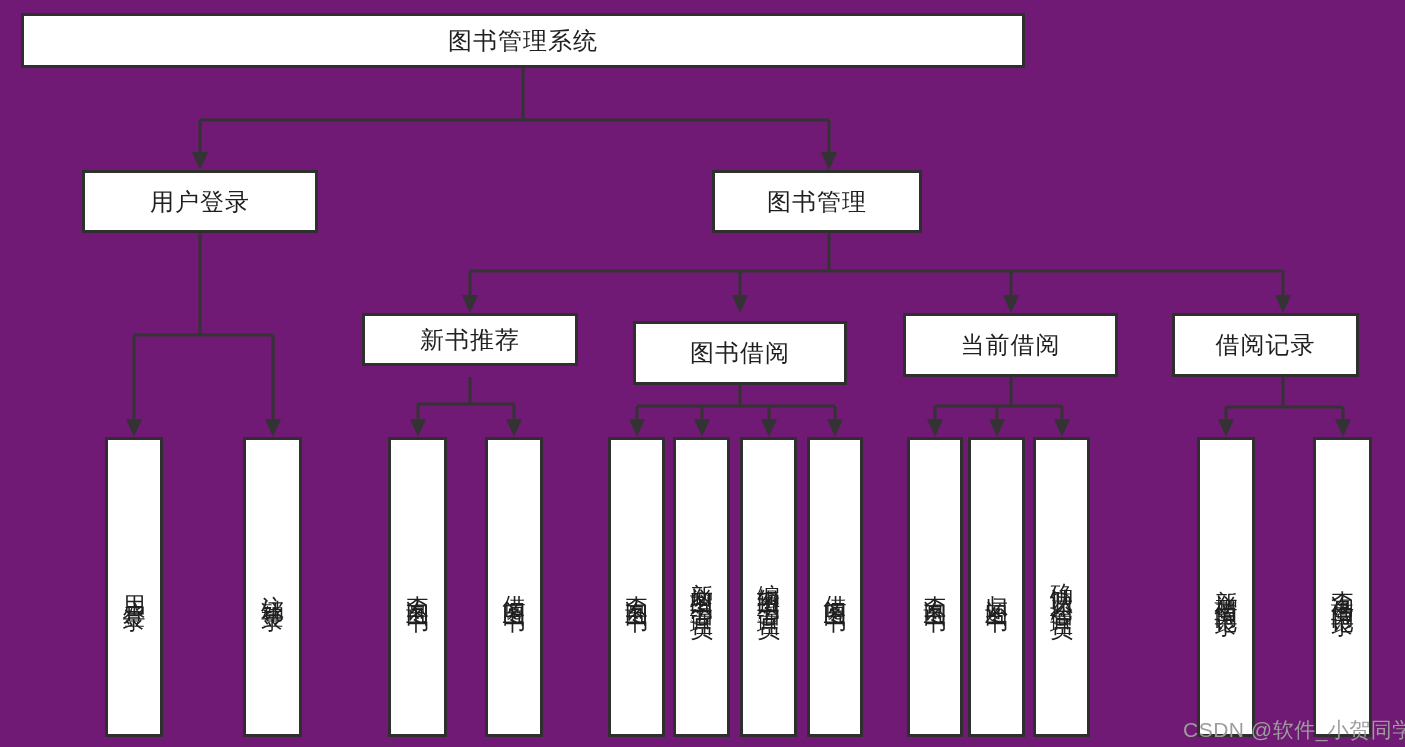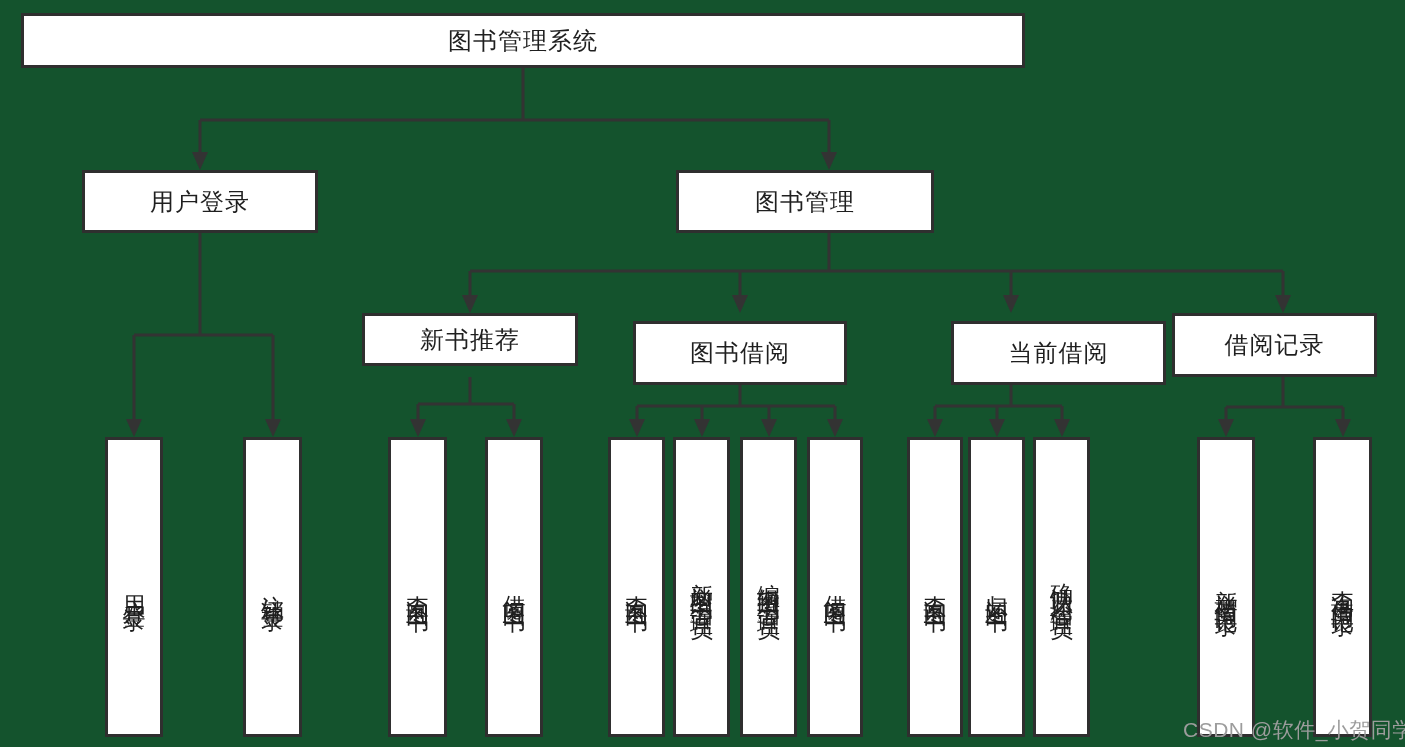--- a/index.html
+++ b/index.html
@@ -3,21 +3,21 @@
 <meta charset="utf-8">
 <style>
   * { margin: 0; padding: 0; box-sizing: border-box; }
   html, body { background: #ffffff; }
   body { font-family: "Liberation Sans", "DejaVu Sans", sans-serif; }
 
   .canvas {
     position: relative;
     width: 1405px;
     height: 747px;
-    background: #14532d;
+    background: #701a75;
     overflow: hidden;
   }
 
   .connectors {
     position: absolute;
     left: 0; top: 0;
     width: 1405px; height: 747px;
     z-index: 0;
   }
 
@@ -105,34 +105,34 @@
     </g>
   </svg>
 
   <div class="node node-h" style="left:21px; top:13px; width:1004px; height:55px;">
     <span>图书管理系统</span>
   </div>
 
   <div class="node node-h" style="left:82px; top:170px; width:236px; height:63px;">
     <span>用户登录</span>
   </div>
-  <div class="node node-h" style="left:676px; top:170px; width:258px; height:63px;">
+  <div class="node node-h" style="left:712px; top:170px; width:210px; height:63px;">
     <span>图书管理</span>
   </div>
 
   <div class="node node-h" style="left:362px; top:313px; width:216px; height:53px;">
     <span>新书推荐</span>
   </div>
   <div class="node node-h" style="left:633px; top:313px; width:214px; height:64px;margin-top:8px;">
     <span>图书借阅</span>
   </div>
-  <div class="node node-h" style="left:951px; top:313px; width:215px; height:64px;margin-top:8px;">
+  <div class="node node-h" style="left:903px; top:313px; width:215px; height:64px;">
     <span>当前借阅</span>
   </div>
-  <div class="node node-h" style="left:1172px; top:313px; width:205px; height:64px;">
+  <div class="node node-h" style="left:1172px; top:313px; width:187px; height:64px;">
     <span>借阅记录</span>
   </div>
 
   <div class="node node-v" style="left:105px; top:437px; width:58px; height:300px;">
     <span class="vlabel">用户登录</span>
   </div>
   <div class="node node-v" style="left:243px; top:437px; width:59px; height:300px;">
     <span class="vlabel">注销登录</span>
   </div>
 

